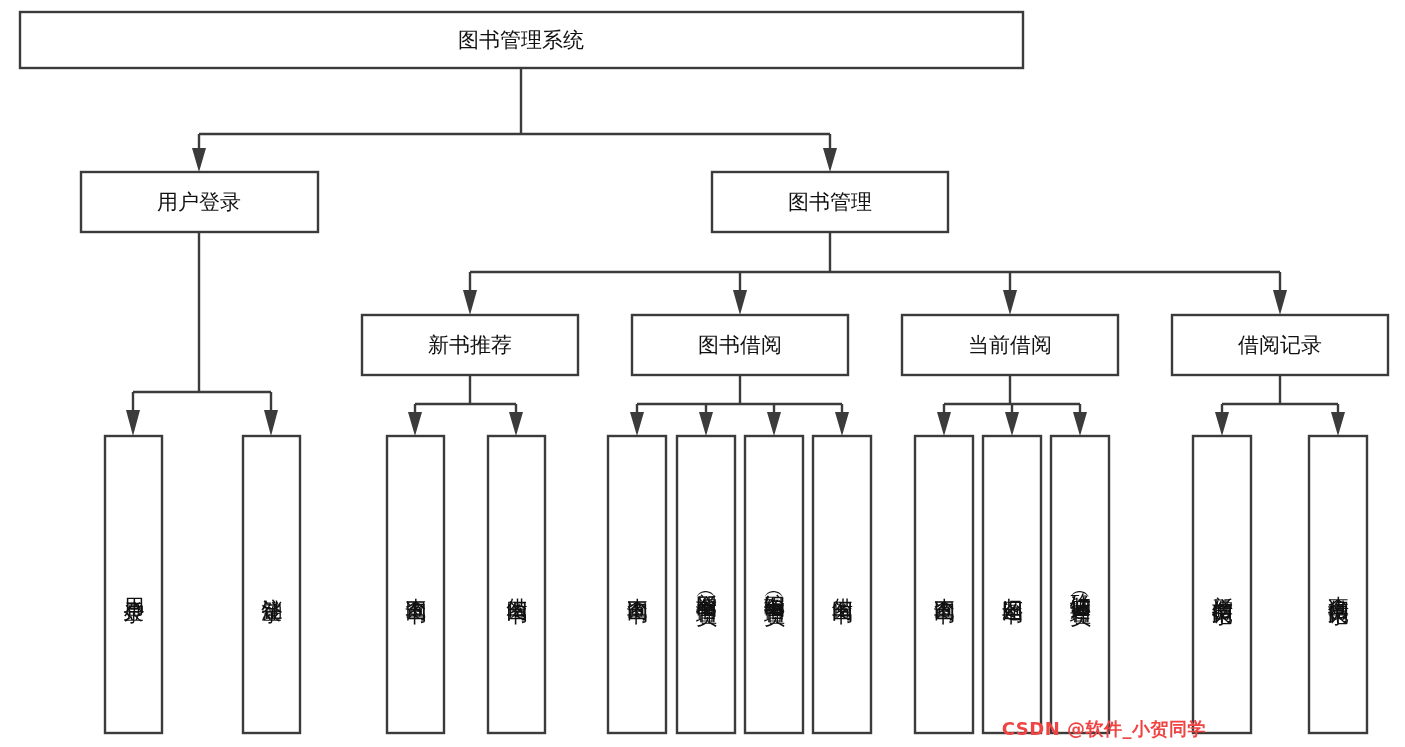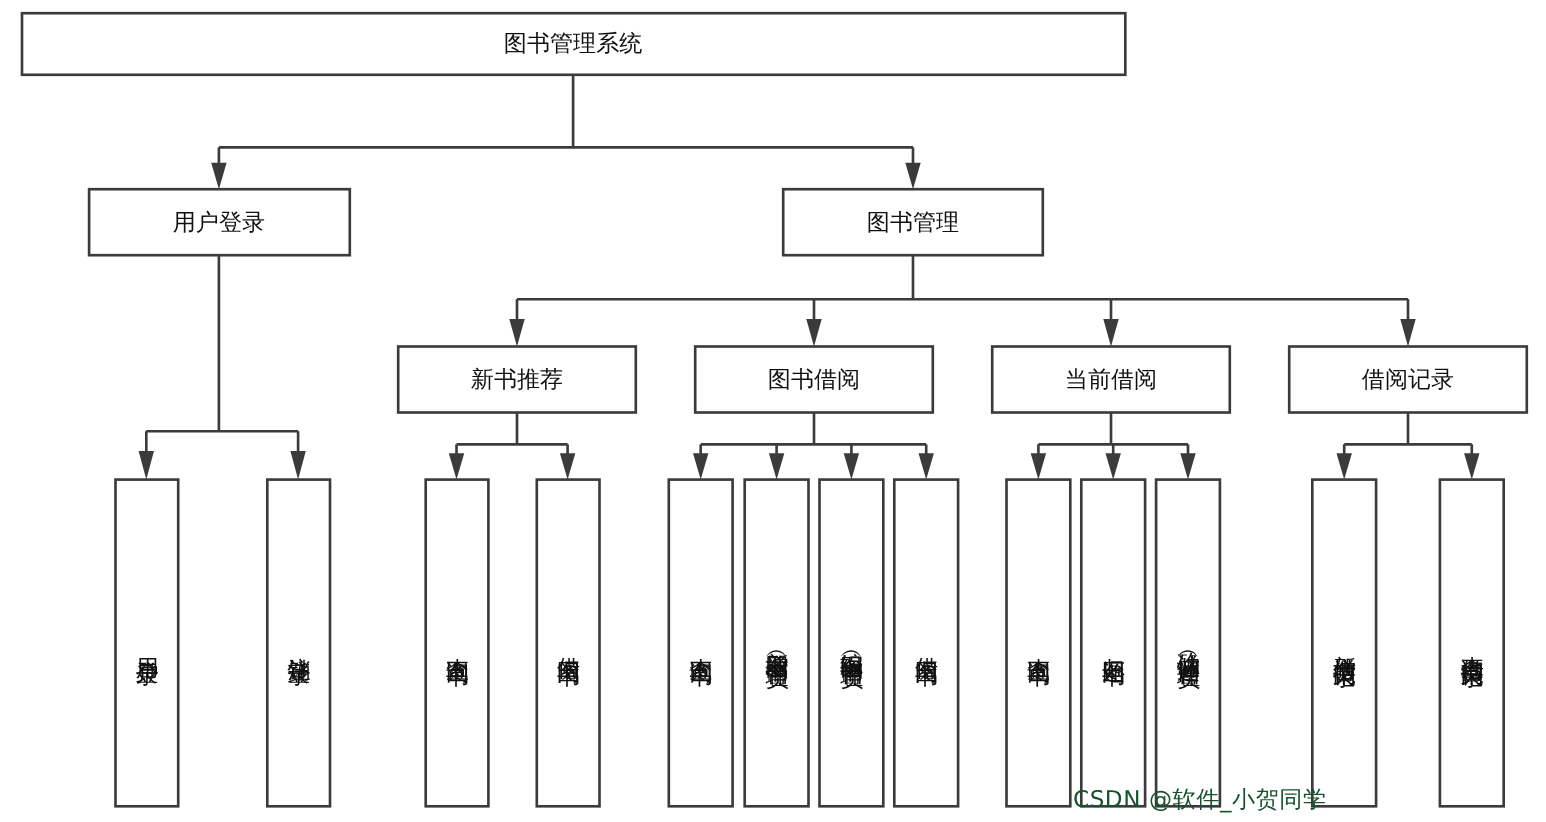--- a/index.html
+++ b/index.html
@@ -63,24 +63,25 @@
     align-items: center;
     justify-content: center;
     white-space: nowrap;
     pointer-events: none;
   }
   .watermark {
     position: absolute;
     right: 10px;
     bottom: 6px;
     font-family: "DejaVu Sans", "Liberation Sans", sans-serif;
-    font-size: 21px;
-    color: #14532d;
+    font-size: 18px;
+    color: #ef4444;
     white-space: nowrap;
     letter-spacing: 0.5px;
+    font-weight: bold;
   }
 </style>
 </head>
 <body>
 
 <div id="diagram-root">
 
   <svg class="diagram" viewBox="0 0 1405 747">
 
     <g>

